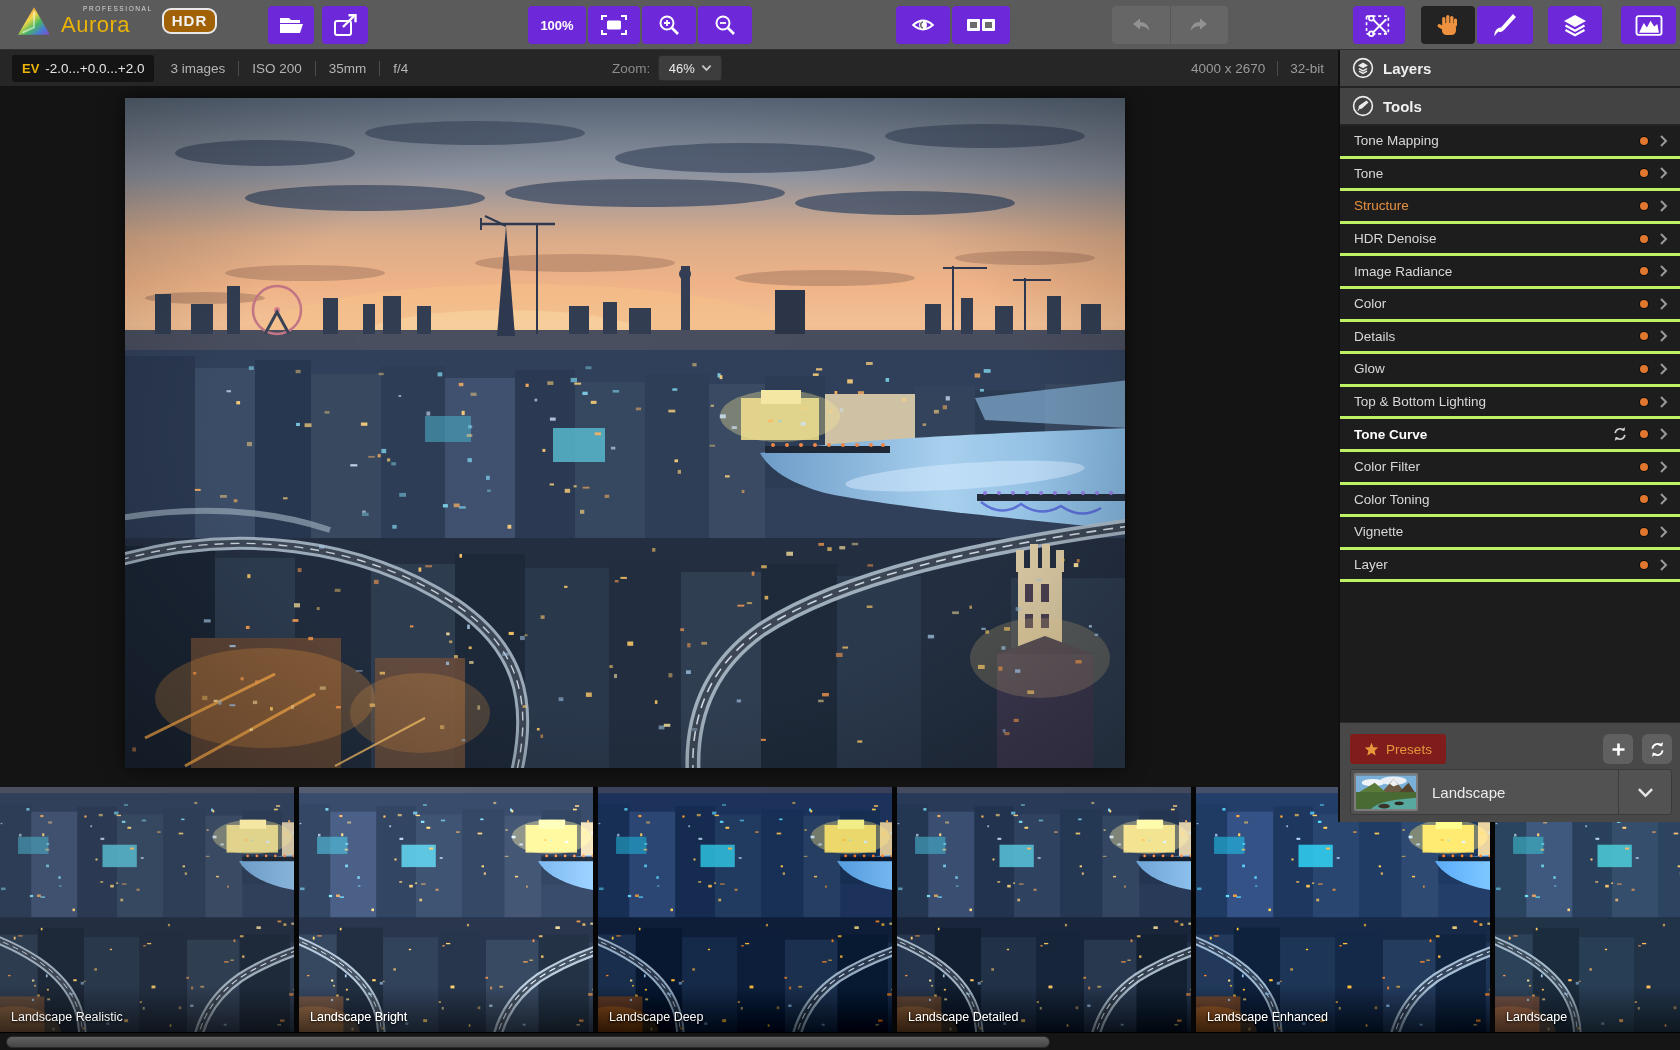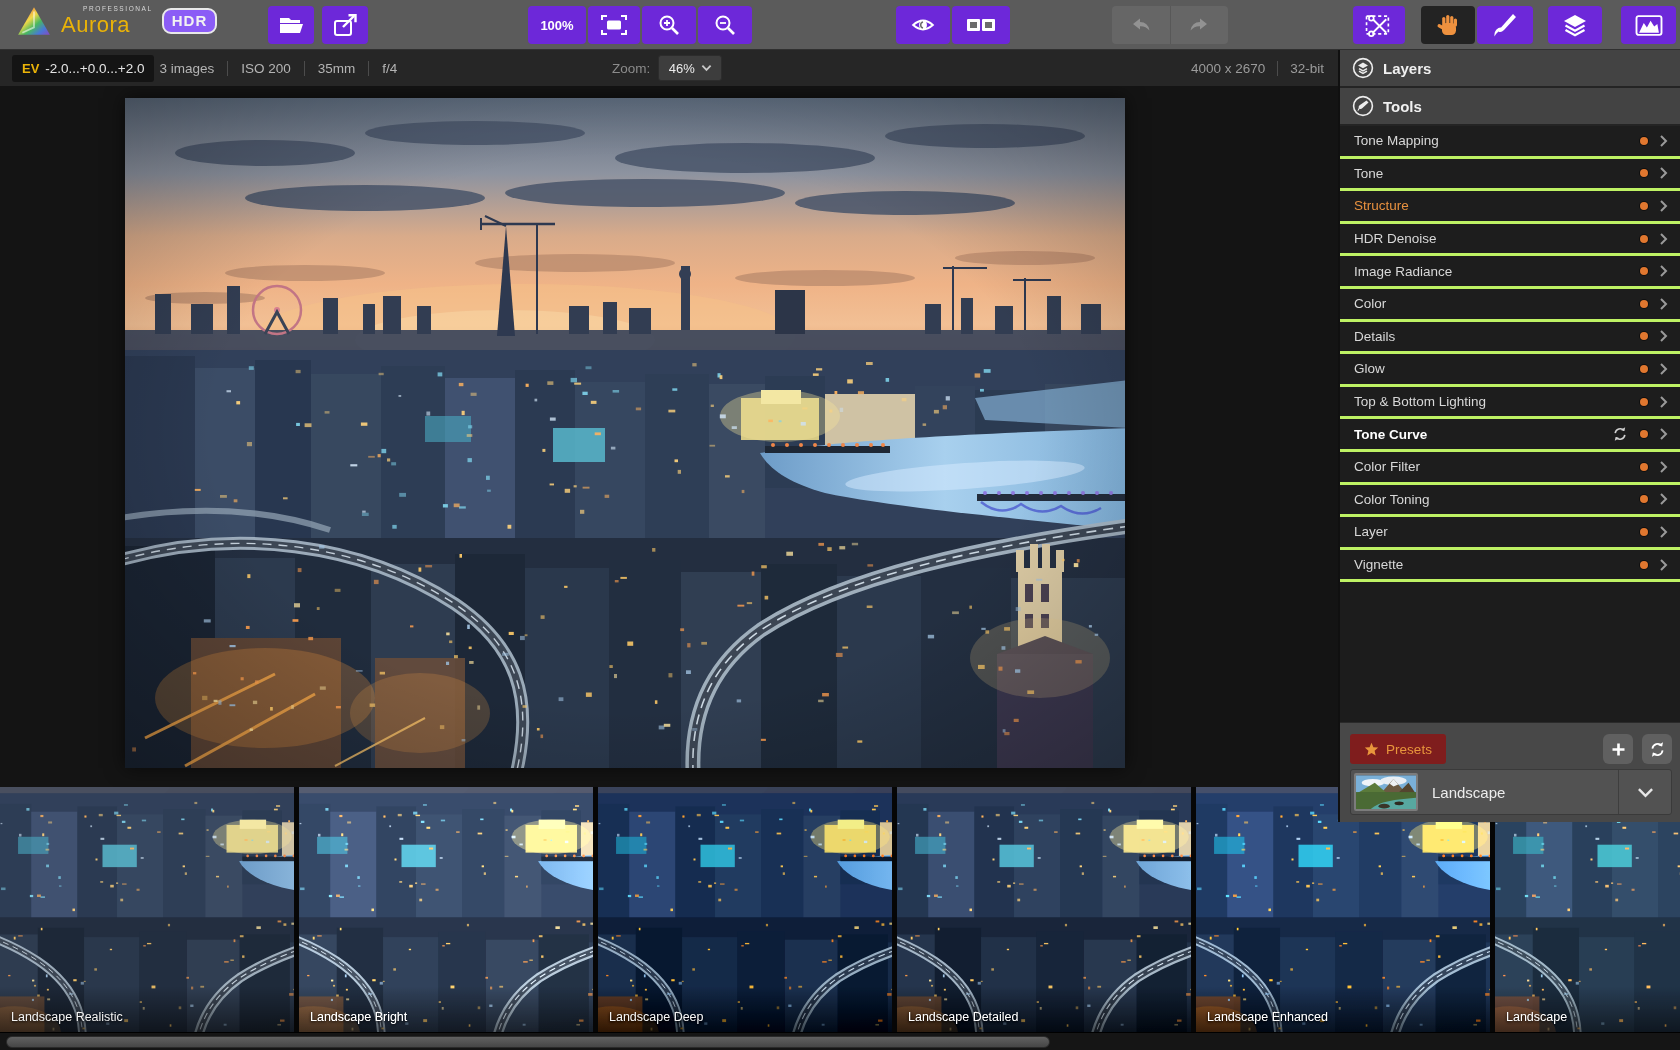--- a/index.html
+++ b/index.html
@@ -7,39 +7,39 @@
               font-family:"Liberation Sans", sans-serif; }
   .app { position:relative; width:1680px; height:1050px; background:#141414; }
 
   
   .toolbar { position:absolute; left:0; top:0; width:1680px; height:50px;
              background:#5b5b5b; border-bottom:1px solid #303030; z-index:20; }
   .logo { position:absolute; left:16px; top:5px; display:flex; align-items:center; gap:9px; }
   .logo-text { display:flex; flex-direction:column; line-height:1; }
   .logo-pro { font-size:6.5px; letter-spacing:1.6px; color:#d8d8d8; margin-left:22px; margin-bottom:1px; }
   .logo-brand { font-size:22px; color:#eab308; font-weight:500; letter-spacing:.5px; }
-  .hdr-badge { border:2px solid #e9e9e9; border-radius:9px; color:#f2f2f2; background:#8b5cf6;
+  .hdr-badge { border:2px solid #e9e9e9; border-radius:9px; color:#f2f2f2; background:#a16207;
                font-size:15px; font-weight:bold; padding:2px 8px 3px; letter-spacing:1px; }
   .tbtn { position:absolute; top:6px; height:38px; background:#6d28d9; border:none; border-radius:4px;
           display:flex; align-items:center; justify-content:center; color:#fff; cursor:pointer; }
   .tbtn.active { background:#232323; }
   .btn-label { font-size:13px; font-weight:bold; color:#fff; }
   .hist-group { position:absolute; left:1112px; top:6px; width:116px; height:38px; background:#666;
                 border-radius:4px; display:flex; }
   .hist-group .half { flex:1; display:flex; align-items:center; justify-content:center; }
   .hist-group .half + .half { border-left:1px solid #585858; }
 
   
   .info-bar { position:absolute; left:0; top:50px; width:1338px; height:36px; background:#262626;
               display:flex; align-items:center; font-size:13.5px; color:#b4b4b4; z-index:15; }
   .ev-box { background:#141414; border-radius:3px; height:27px; display:flex; align-items:center;
             padding:0 10px; margin-left:12px; gap:6px; }
   .ev-label { color:#eab308; font-weight:bold; font-size:13px; }
   .ev-value { color:#e4e4e4; font-size:13.5px; }
-  .meta { display:flex; align-items:flex-start; gap:13px; margin-left:5px; }
+  .meta { display:flex; align-items:flex-start; gap:13px; margin-left:16px; }
   .vsep { width:1px; height:15px; background:#4c4c4c; }
   .zoom-ctl { position:absolute; left:612px; top:0; height:36px; display:flex; align-items:center; gap:8px; }
   .zoom-lbl { color:#8b8b8b; }
   .zoom-dd { background:#3d3d3d; border-radius:3px; height:26px; width:64px; display:flex;
              align-items:center; justify-content:center; gap:6px; color:#ececec; font-size:13px;
              cursor:pointer; border:1px solid #2c2c2c; }
   .dims { position:absolute; right:14px; top:0; height:36px; display:flex; align-items:center;
           gap:12px; color:#9b9b9b; }
 
   
@@ -844,30 +844,30 @@
   <div class="tool-row">
     <span class="tool-label">Color Toning</span>
 
     <span class="dot"></span>
     <svg width="9" height="14" viewBox="0 0 9 14">
       <path d="M2 2 L7 7 L2 12" stroke="#9a9a9a" stroke-width="2" fill="none"></path>
     </svg>
   </div>
 
   <div class="tool-row">
+    <span class="tool-label">Vignette</span>
+
+    <span class="dot"></span>
+    <svg width="9" height="14" viewBox="0 0 9 14">
+      <path d="M2 2 L7 7 L2 12" stroke="#9a9a9a" stroke-width="2" fill="none"></path>
+    </svg>
+  </div>
+
+  <div class="tool-row">
     <span class="tool-label">Layer</span>
-
-    <span class="dot"></span>
-    <svg width="9" height="14" viewBox="0 0 9 14">
-      <path d="M2 2 L7 7 L2 12" stroke="#9a9a9a" stroke-width="2" fill="none"></path>
-    </svg>
-  </div>
-
-  <div class="tool-row">
-    <span class="tool-label">Vignette</span>
 
     <span class="dot"></span>
     <svg width="9" height="14" viewBox="0 0 9 14">
       <path d="M2 2 L7 7 L2 12" stroke="#9a9a9a" stroke-width="2" fill="none"></path>
     </svg>
   </div>
 </div>
 
     <div class="presets-panel">
       <div class="presets-btn">

